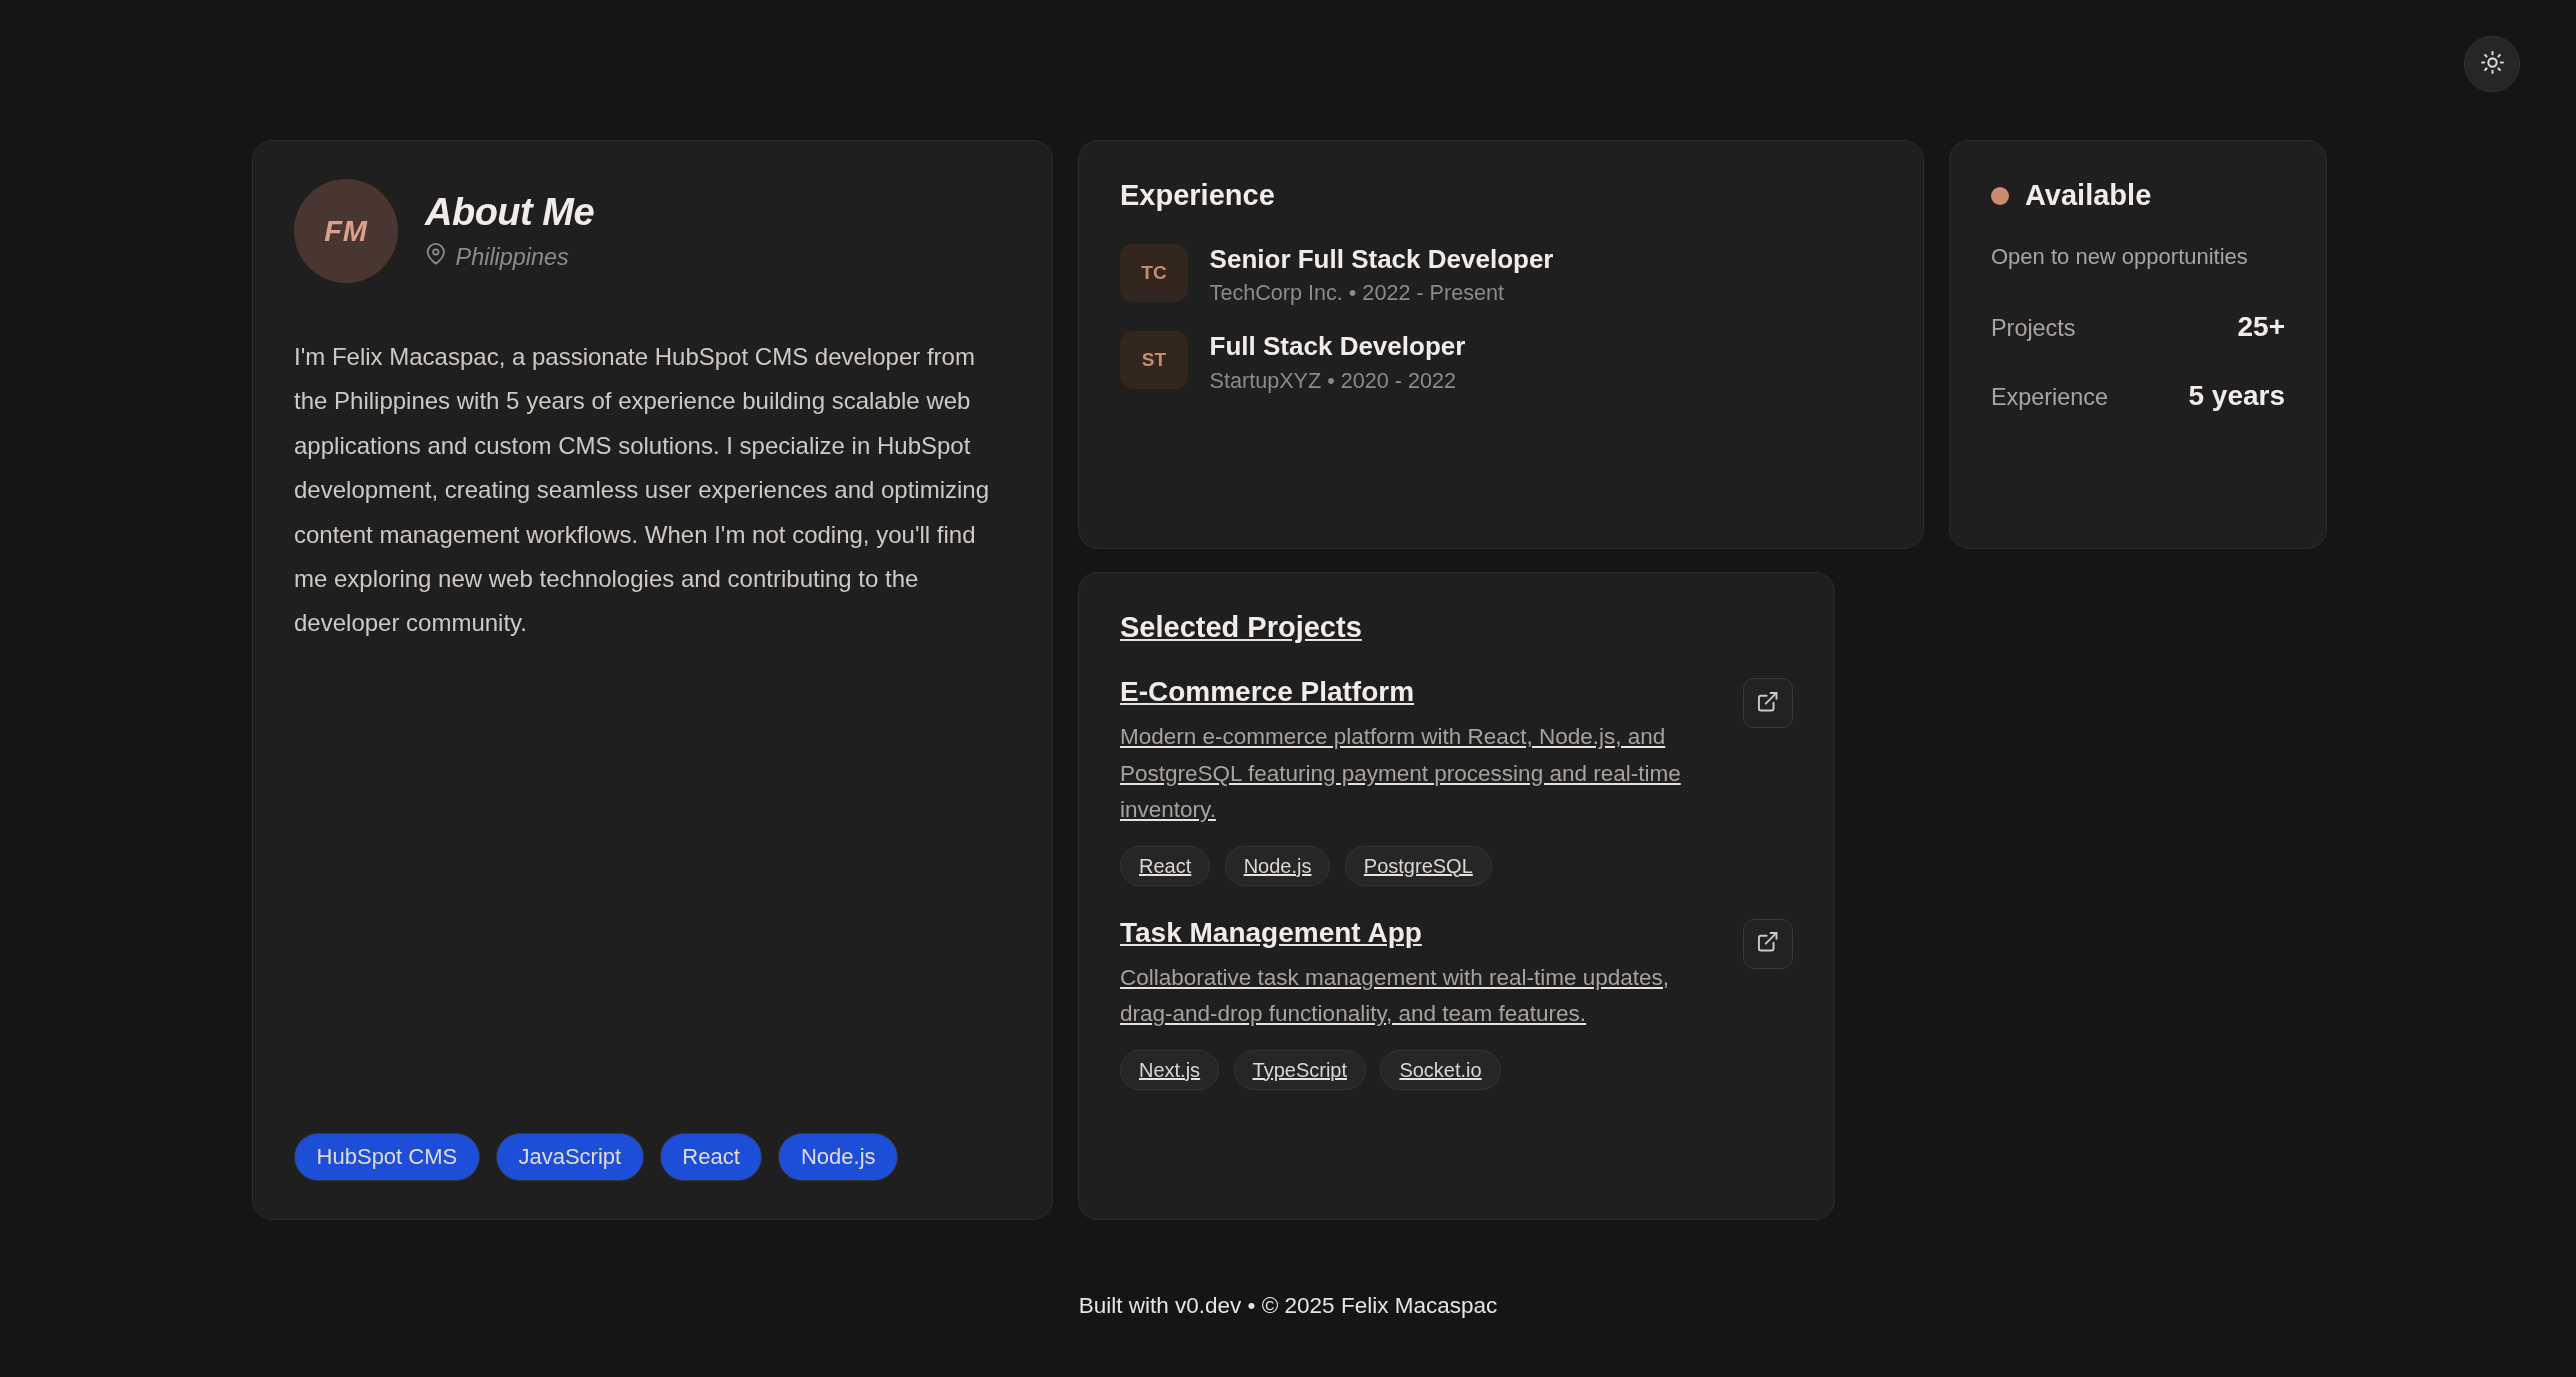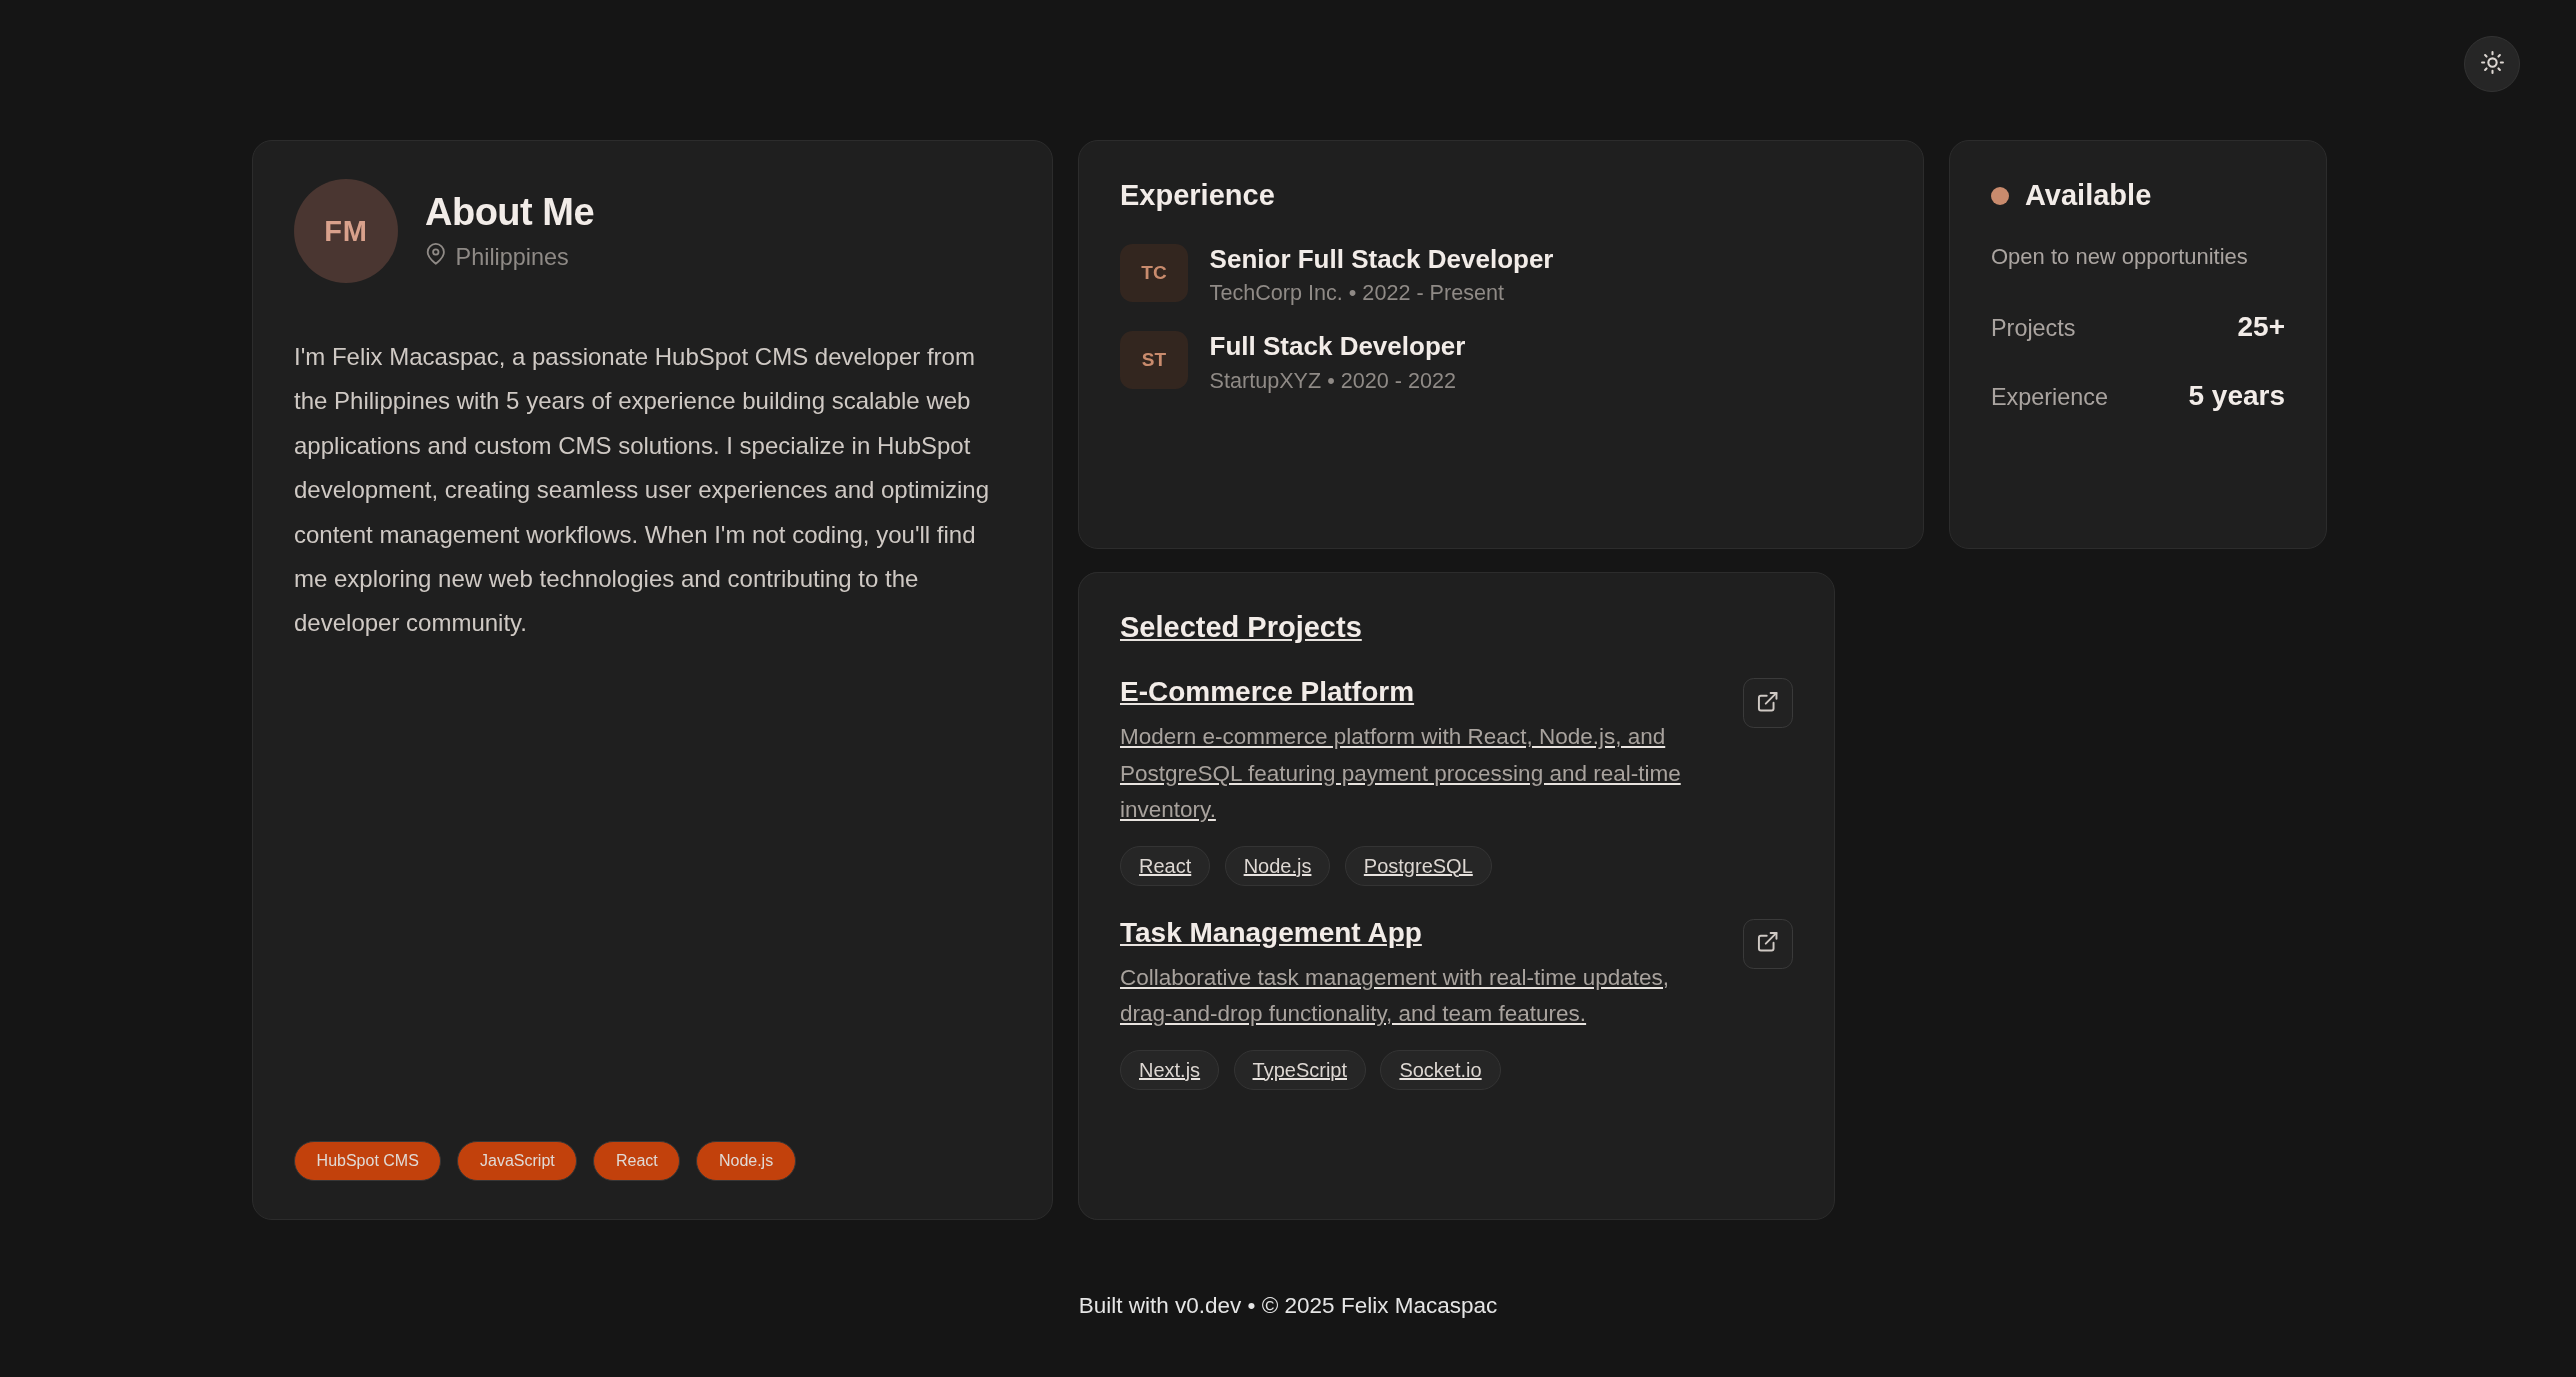--- a/index.html
+++ b/index.html
@@ -54,45 +54,45 @@
   }
 
   
   .about {
     grid-column: 1;
     grid-row: 1 / span 2;
     display: flex;
     flex-direction: column;
     height: 1080px;
   }
-  .about-head { display: flex; align-items: center; gap: 27px; }
+  .about-head { display: flex; align-items: center; gap: 27px; font-style: italic; }
   .avatar {
     width: 104px; height: 104px; border-radius: 50%;
     background: #4a3631;
     display: flex; align-items: center; justify-content: center;
     color: #d9a18c; font-size: 29px; font-weight: bold;
     letter-spacing: 0.9px;
   }
   .about-title { font-size: 38px; font-weight: bold; color: #f2ece8; letter-spacing: -0.5px; }
   .loc { display: flex; align-items: center; gap: 9px; margin-top: 9px; color: #8f8a86; font-size: 23.4px; }
   .loc svg { width: 21.6px; height: 21.6px; }
   .bio {
     margin-top: 52px;
     font-size: 24px;
     line-height: 1.85;
     color: #cfc9c4;
     max-width: 711px;
   }
   .tags { display: flex; flex-wrap: wrap; gap: 16px; margin-top: auto; }
   .tag {
-    background: #c2410c;
+    background: #1d4ed8;
     border: 0.9px solid #363636;
     border-radius: 899px;
     padding: 10px 21.6px;
-    font-size: 16px;
+    font-size: 22px;
     color: #e0dad5;
     white-space: nowrap;
   }
 
   
   .experience { grid-column: 2; grid-row: 1; }
   .card-h { font-size: 29px; font-weight: bold; color: #f2ece8; margin-bottom: 32px; }
   .exp-item { display: flex; align-items: flex-start; gap: 21.6px; margin-bottom: 25px; }
   .exp-badge {
     width: 68px; height: 58px; border-radius: 12.6px;

